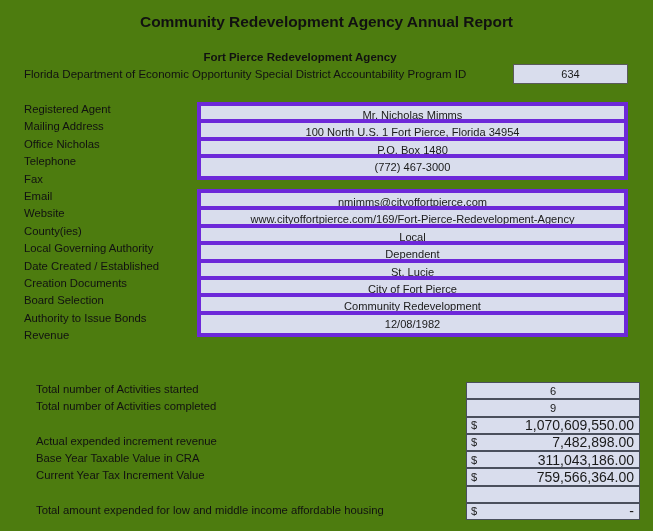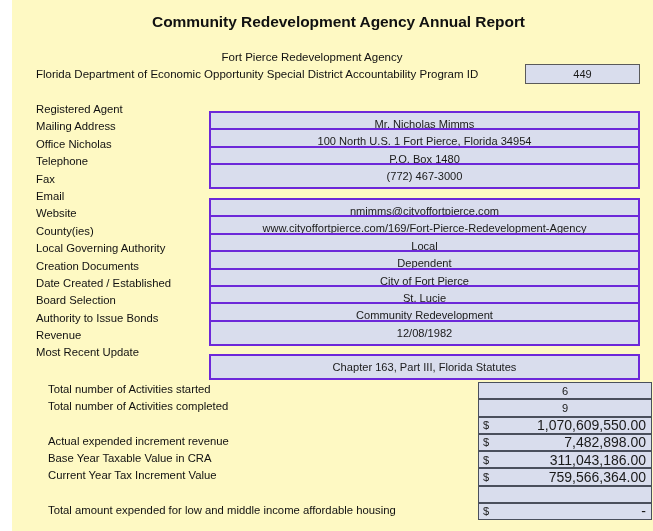--- a/index.html
+++ b/index.html
@@ -12,22 +12,21 @@
     height: 531px;
     position: relative;
     font-family: "Liberation Sans", sans-serif;
     color: #1a1a1a;
     overflow: hidden;
   }
 
   .page {
     position: absolute;
     inset: 0;
-    background: #fef9c3;
-    margin-left: 12px;
+    background: #4d7c0f;
   }
 
   
   .doc-title {
     position: absolute;
     top: 13px;
     left: 0;
     width: 653px;
     text-align: center;
     font-size: 15.5px;
@@ -36,21 +35,21 @@
     color: #111111;
   }
 
   .agency-subtitle {
     position: absolute;
     top: 51px;
     left: 0;
     width: 600px;
     text-align: center;
     font-size: 11.5px;
-    font-weight: normal;
+    font-weight: bold;
     color: #111111;
   }
 
   .program-id-row {
     position: absolute;
     top: 68px;
     left: 0;
     width: 653px;
     height: 20px;
     padding-left: 48px;
@@ -94,25 +93,25 @@
     position: absolute;
     left: 24px;
     top: 1px;
     font-size: 11.3px;
     white-space: nowrap;
     color: #111111;
   }
   .info-value {
     position: absolute;
     left: 197px;
-    top: 9px;
+    top: 0;
     width: 431px;
     height: 26px;
     background: #d9dded;
-    border: 2px solid #6d28d9;
+    border: 4px solid #6d28d9;
     box-sizing: border-box;
     display: flex;
     align-items: center;
     justify-content: center;
     font-size: 11.1px;
     color: #1a1a1a;
     white-space: nowrap;
     overflow: hidden;
   }
 
@@ -168,21 +167,21 @@
 <body>
 
 <div class="page">
 
   <div class="doc-title">Community Redevelopment Agency Annual Report</div>
 
   <div class="agency-subtitle">Fort Pierce Redevelopment Agency</div>
 
   <div class="program-id-row">
     <div class="program-id-label">Florida Department of Economic Opportunity Special District Accountability Program ID</div>
-    <div class="program-id-box">449</div>
+    <div class="program-id-box">634</div>
   </div>
 
   <div class="info-block" id="info-block">
       <div class="info-row">
         <div class="info-label">Registered Agent</div>
         <div class="info-value">Mr. Nicholas Mimms</div>
       </div>
       <div class="info-row">
         <div class="info-label">Mailing  Address</div>
         <div class="info-value">100 North U.S. 1 Fort Pierce, Florida 34954</div>
@@ -208,42 +207,38 @@
       </div>
       <div class="info-row">
         <div class="info-label">County(ies)</div>
         <div class="info-value">Local</div>
       </div>
       <div class="info-row">
         <div class="info-label">Local Governing Authority</div>
         <div class="info-value">Dependent</div>
       </div>
       <div class="info-row">
+        <div class="info-label">Date Created / Established</div>
+        <div class="info-value">St. Lucie</div>
+      </div>
+      <div class="info-row">
         <div class="info-label">Creation Documents</div>
         <div class="info-value">City of Fort Pierce</div>
       </div>
       <div class="info-row">
-        <div class="info-label">Date Created / Established</div>
-        <div class="info-value">St. Lucie</div>
-      </div>
-      <div class="info-row">
         <div class="info-label">Board Selection</div>
         <div class="info-value">Community Redevelopment</div>
       </div>
       <div class="info-row">
         <div class="info-label">Authority to Issue Bonds</div>
         <div class="info-value">12/08/1982</div>
       </div>
       <div class="info-row">
         <div class="info-label">Revenue</div>
       </div>
-      <div class="info-row">
-        <div class="info-label">Most Recent Update</div>
-        <div class="info-value">Chapter 163, Part III, Florida Statutes</div>
-      </div>
     </div>
 
   <div class="metrics-block" id="metrics-block">
       <div class="metric-row">
         <div class="metric-label">Total number of Activities started</div>
         <div class="metric-cell center">6</div>
       </div>
       <div class="metric-row">
         <div class="metric-label">Total number of Activities completed</div>
         <div class="metric-cell center">9</div>

